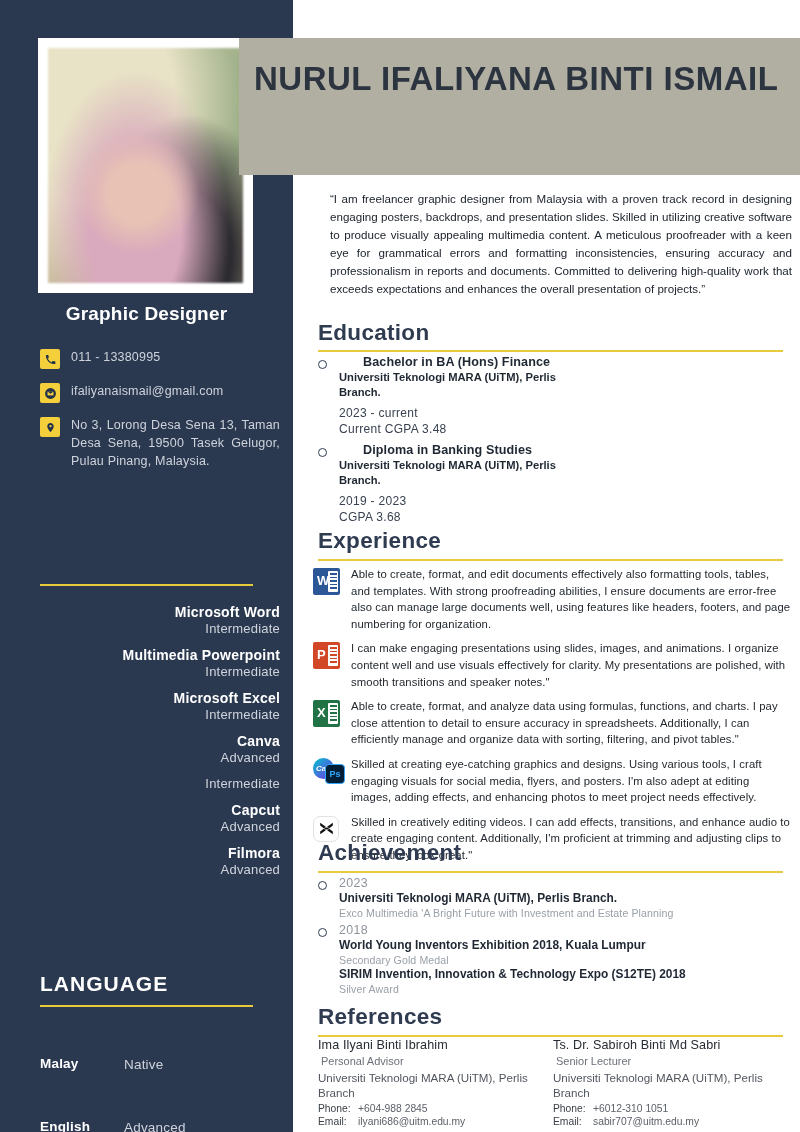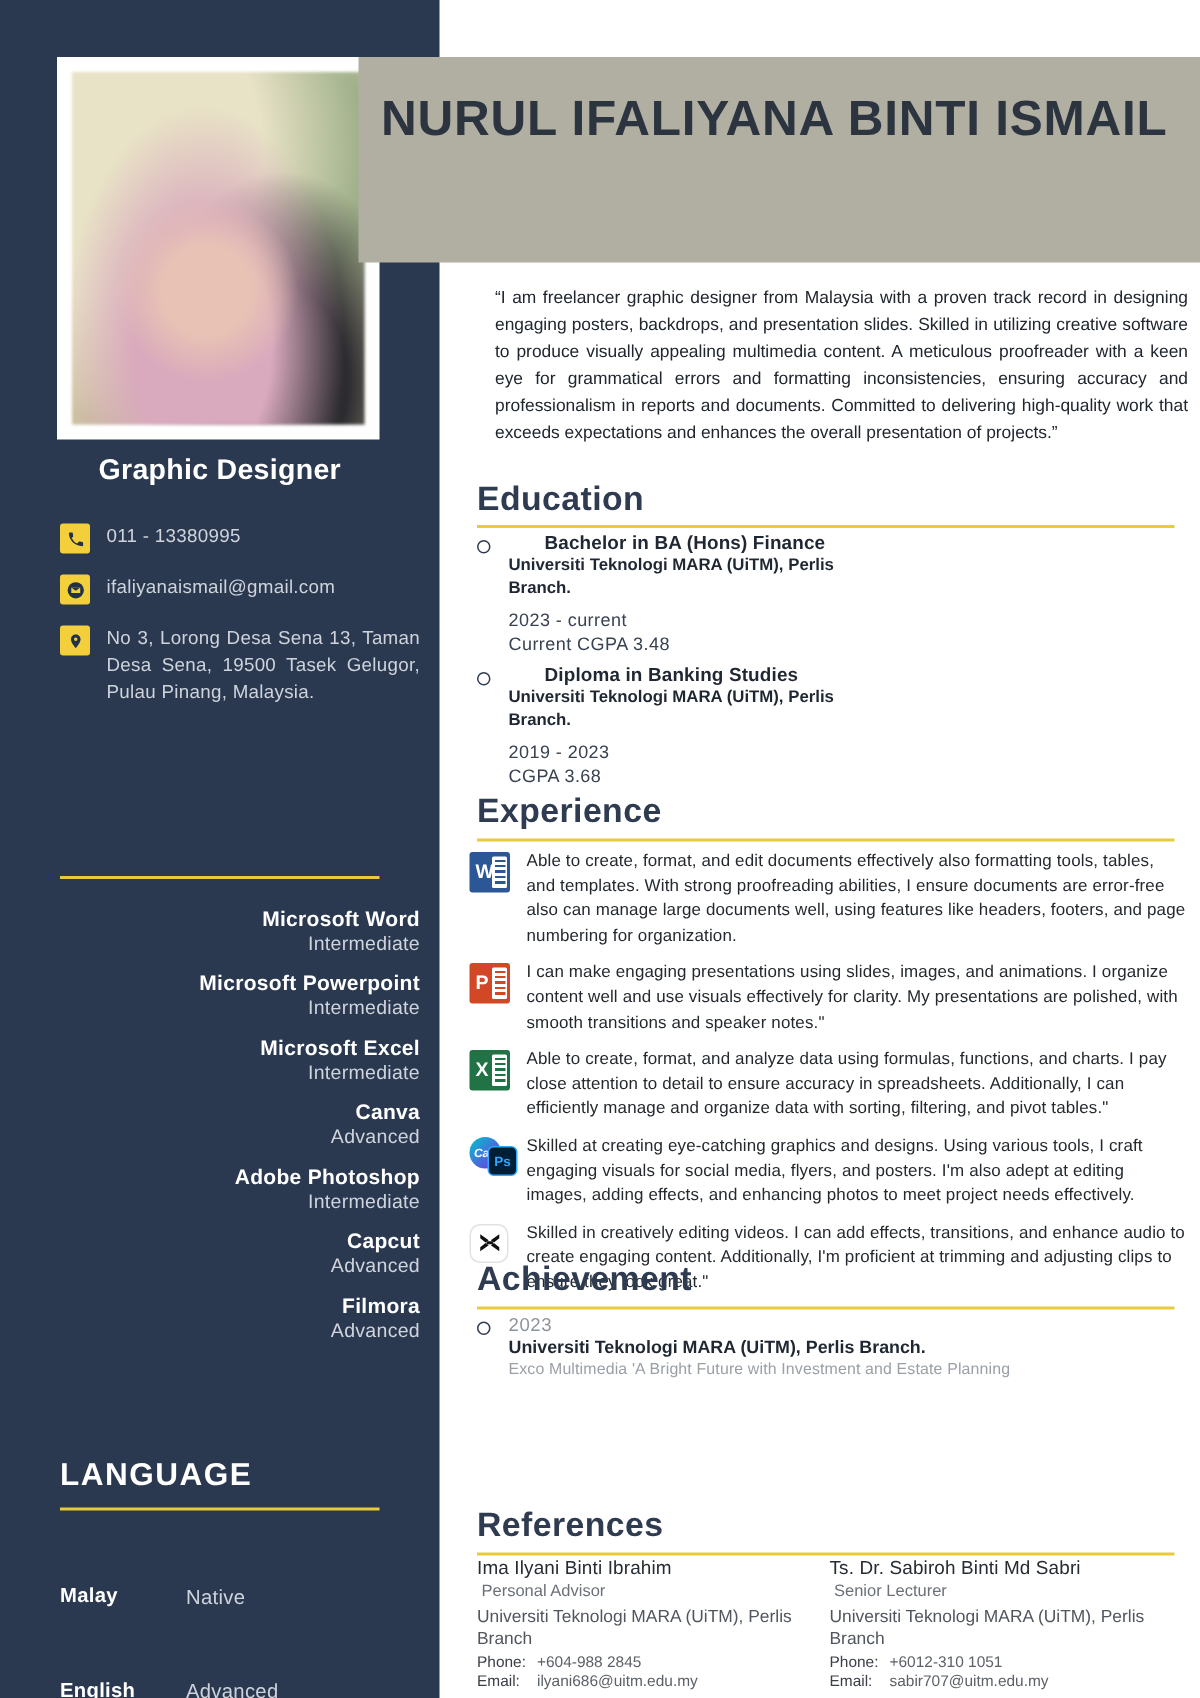--- a/index.html
+++ b/index.html
@@ -230,33 +230,32 @@
     </div>
 
     <div class="side-rule" id="skills-rule"></div>
 
     <div class="skills-list">
       <div class="skill">
         <div class="skill-name">Microsoft Word</div>
         <div class="skill-level">Intermediate</div>
       </div>
       <div class="skill">
-        <div class="skill-name">Microsoft Powerpoint</div>
+        <div class="skill-name">Multimedia Powerpoint</div>
         <div class="skill-level">Intermediate</div>
       </div>
       <div class="skill">
         <div class="skill-name">Microsoft Excel</div>
         <div class="skill-level">Intermediate</div>
       </div>
       <div class="skill">
         <div class="skill-name">Canva</div>
         <div class="skill-level">Advanced</div>
       </div>
       <div class="skill">
-        <div class="skill-name">Adobe Photoshop</div>
         <div class="skill-level">Intermediate</div>
       </div>
       <div class="skill">
         <div class="skill-name">Capcut</div>
         <div class="skill-level">Advanced</div>
       </div>
       <div class="skill">
         <div class="skill-name">Filmora</div>
         <div class="skill-level">Advanced</div>
       </div>
@@ -375,20 +374,30 @@
     <div class="sec-rule" id="ach-rule"></div>
     <div class="ach-list">
       <div class="ach-item">
         <span class="bullet-o"></span>
         <div class="ach-body">
           <div class="ach-year">2023</div>
           <div class="ach-title">Universiti Teknologi MARA (UiTM), Perlis Branch.</div>
           <div class="ach-sub">Exco Multimedia 'A Bright Future with Investment and Estate Planning</div>
         </div>
       </div>
+      <div class="ach-item">
+        <span class="bullet-o"></span>
+        <div class="ach-body">
+          <div class="ach-year">2018</div>
+          <div class="ach-title">World Young Inventors Exhibition 2018, Kuala Lumpur</div>
+          <div class="ach-sub">Secondary Gold Medal</div>
+          <div class="ach-title">SIRIM Invention, Innovation &amp; Technology Expo (S12TE) 2018</div>
+          <div class="ach-sub">Silver Award</div>
+        </div>
+      </div>
     </div>
 
     <div class="sec-head" id="ref-head">References</div>
     <div class="sec-rule" id="ref-rule"></div>
     <div class="ref-grid">
 
       <div class="ref-col">
         <div class="ref-name">Ima Ilyani Binti Ibrahim</div>
         <div class="ref-role">Personal Advisor</div>
         <div class="ref-org">Universiti Teknologi MARA (UiTM), Perlis Branch</div>

